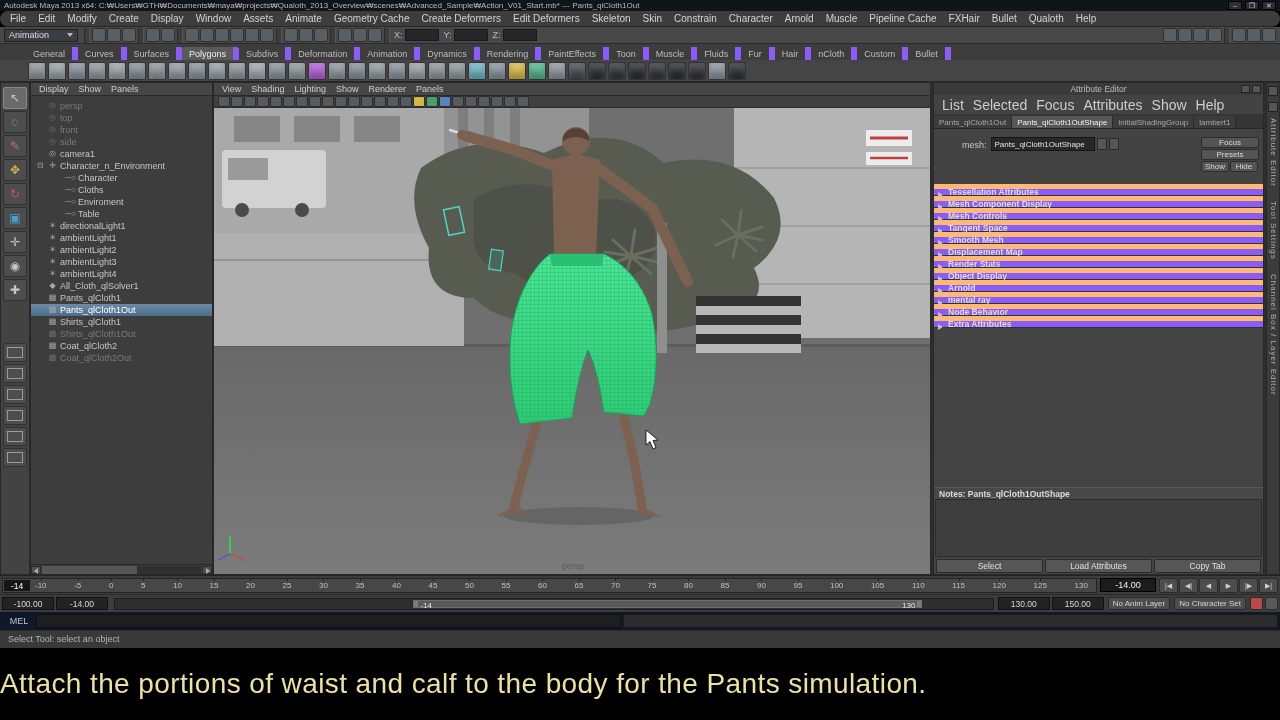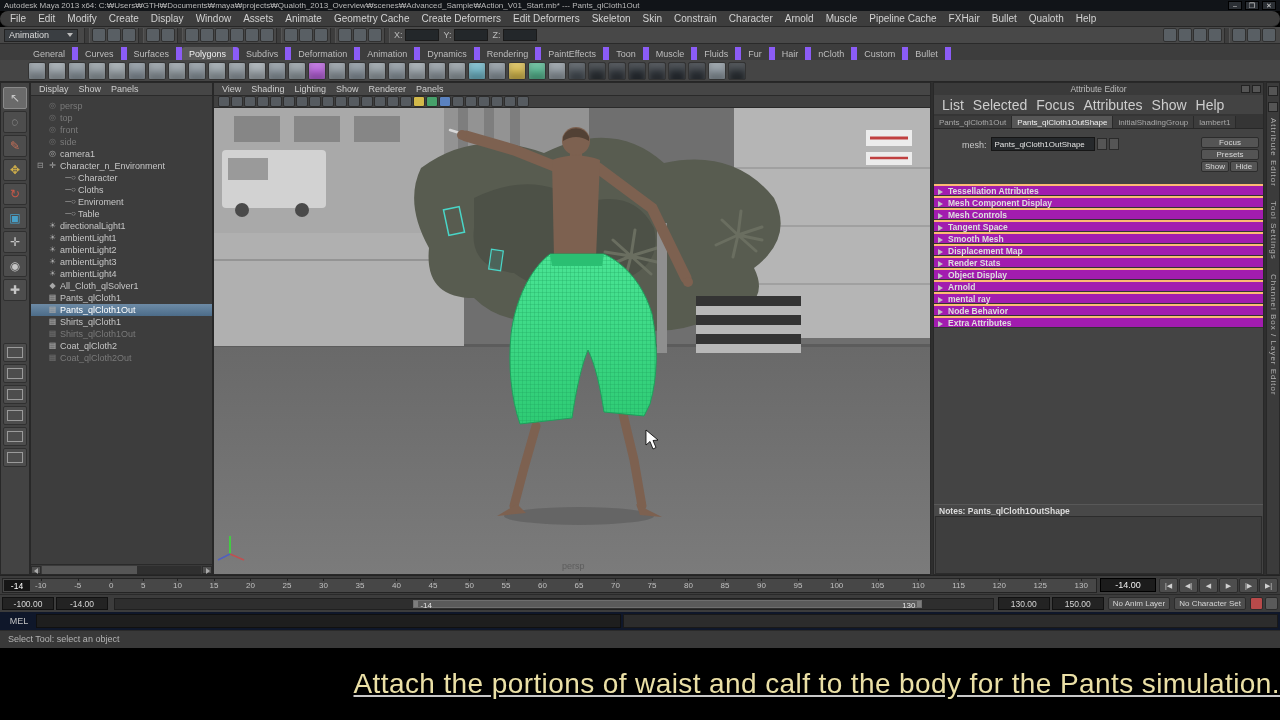--- a/index.html
+++ b/index.html
@@ -108,21 +108,21 @@
   .ae-meshrow .lbl { font-size:9px; color:#c9c9c9; margin:3px 4px 0 0; }
   .ae-field { width:104px; height:14px; background:#26292c; border:1px solid #161616; color:#e2e2e2;
               font-size:8px; line-height:14px; padding-left:3px; white-space:nowrap; overflow:hidden; }
   .ae-fbtn { width:10px; height:12px; background:#555; border:1px solid #2a2a2a; margin:1px 0 0 2px; }
   .ae-btnstack { margin-left:auto; display:flex; flex-direction:column; gap:1px; width:58px; }
   .ae-sm { height:11px; background:#545454; border:1px solid #2c2c2c; font-size:8px; color:#d8d8d8;
            text-align:center; line-height:10px; border-radius:2px; }
   .ae-sm.half { width:28px; }
   .ae-showhide { display:flex; gap:1px; }
   .ae-sections { margin-top:6px; }
-  .ae-sec { height:12px; background:#a21caf; border-top:2px solid #fdba74; border-bottom:1px solid #333;
+  .ae-sec { height:12px; background:#8b5cf6; border-top:5px solid #fdba74; border-bottom:1px solid #333;
             display:flex; align-items:center; font-size:8.5px; font-weight:bold; color:#dedede; padding-left:14px;
             position:relative; }
   .ae-sec::before { content:""; position:absolute; left:4px; top:3px; border-top:3px solid transparent;
                     border-bottom:3px solid transparent; border-left:5px solid #c2c2c2; }
   .ae-fill { flex:1; background:#444; }
   .ae-notes-h { height:12px; background:#484848; border-top:1px solid #585858; font-size:8.5px; font-weight:bold;
                 color:#dcdcdc; padding-left:5px; line-height:12px; }
   .ae-notes { height:58px; background:#3e3e3e; border:1px solid #2c2c2c; margin:0 1px; }
   .ae-bbar { height:17px; display:flex; gap:2px; padding:2px 2px 1px; }
   .ae-bbar .btn { flex:1; background:#565656; border:1px solid #2b2b2b; border-radius:2px; font-size:8.5px;
@@ -167,21 +167,21 @@
 
   
   .cmdline { top:612px; height:18px; background:#0f172a; display:flex; align-items:center; padding:1px 2px; }
   .cmd-label { width:34px; font-size:9px; color:#c2c2c2; text-align:center; }
   .cmd-input { width:585px; height:14px; background:#1e1e1e; border:1px solid #101010; }
   .cmd-output { flex:1; height:14px; background:#2c2c2c; border:1px solid #191919; margin-left:2px; }
   .helpline { top:630px; height:18px; background:#393939; border-top:1px solid #2a2a2a; font-size:9px;
               color:#b4b4b4; line-height:17px; padding-left:8px; }
 
   
-  .letterbox { top:648px; height:72px; background:#000; display:flex; align-items:center; justify-content:flex-end;text-decoration:underline; }
+  .letterbox { top:648px; height:72px; background:#000; display:flex; align-items:center; justify-content:flex-start; }
   .caption { font-size:28px; letter-spacing:.4px; white-space:nowrap; }
 </style>
 </head>
 <body>
 
 <div id="app">
 
   <div class="band titlebar">
     <div class="ttl">Autodesk Maya 2013 x64: C:₩Users₩GTH₩Documents₩maya₩projects₩Qualoth_2013_Overview₩scenes₩Advanced_Sample₩Action_V01_Start.mb* --- Pants_qlCloth1Out</div>
     <div class="wctl">
@@ -749,20 +749,26 @@
           <div class="ae-sec">Render Stats</div>
           <div class="ae-sec">Object Display</div>
           <div class="ae-sec">Arnold</div>
           <div class="ae-sec">mental ray</div>
           <div class="ae-sec">Node Behavior</div>
           <div class="ae-sec">Extra Attributes</div>
         </div>
       <div class="ae-fill"></div>
       <div class="ae-notes-h">Notes: Pants_qlCloth1OutShape</div>
       <div class="ae-notes"></div>
+      <div class="ae-bbar">
+
+      <span class="btn">Select</span>
+          <span class="btn">Load Attributes</span>
+          <span class="btn">Copy Tab</span>
+        </div>
     </div>
 
     <div class="panel rstrip">
       <span class="rs-icon"></span>
       <span class="rs-icon"></span>
       <div style="display:flex;flex-direction:column;gap:14px;align-items:center;">
 
       <span class="vlabel">Attribute Editor</span>
           <span class="vlabel">Tool Settings</span>
           <span class="vlabel">Channel Box / Layer Editor</span>

